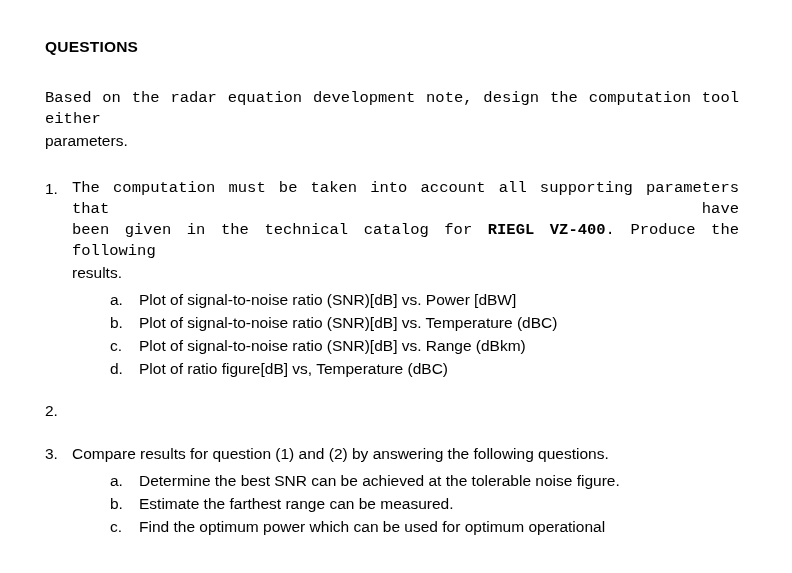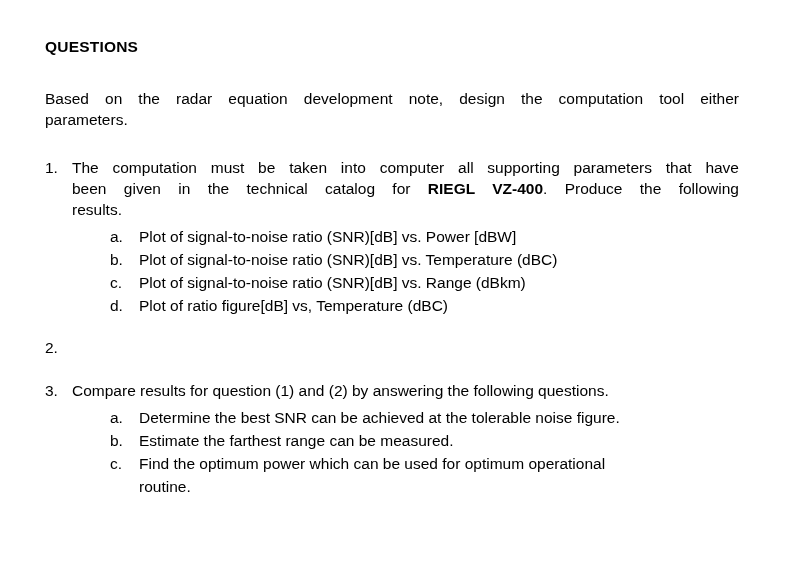--- a/index.html
+++ b/index.html
@@ -29,20 +29,21 @@
     margin: 0 0 30px 0;
     letter-spacing: 0.2px;
   }
   .para-line {
     line-height: 21px;
   }
   
   .jline {
     text-align: justify;
     text-align-last: justify;
+    font-family: Liberation Mono, monospace;
   }
   .bold { font-weight: bold; }
   .question {
     display: flex;
   }
   .q1 { margin-top: 27px; }
   .q2 { margin-top: 20px; }
   .q3 { margin-top: 22px; }
   .q-num {
     flex: none;
@@ -78,21 +79,21 @@
   <div class="heading">QUESTIONS</div>
 
   <div class="intro">
     <div class="para-line jline">Based on the radar equation development note, design the computation tool either</div>
     <div class="para-line">parameters.</div>
   </div>
 
   <div class="question q1">
     <div class="q-num">1.</div>
     <div class="q-body">
-      <div class="para-line jline">The computation must be taken into computer all supporting parameters that have</div>
+      <div class="para-line jline">The computation must be taken into account all supporting parameters that have</div>
       <div class="para-line jline"><span>been given in the technical catalog for </span><span class="bold">RIEGL VZ-400</span><span>. Produce the following</span></div>
       <div class="para-line">results.</div>
       <div class="subitems">
         <div class="subitem">
           <div class="sub-label">a.</div>
           <div class="sub-text">Plot of signal-to-noise ratio (SNR)[dB] vs. Power [dBW]</div>
         </div>
         <div class="subitem">
           <div class="sub-label">b.</div>
           <div class="sub-text">Plot of signal-to-noise ratio (SNR)[dB] vs. Temperature (dBC)</div>
@@ -125,20 +126,19 @@
           <div class="sub-text">Determine the best SNR can be achieved at the tolerable noise figure.</div>
         </div>
         <div class="subitem">
           <div class="sub-label">b.</div>
           <div class="sub-text">Estimate the farthest range can be measured.</div>
         </div>
         <div class="subitem">
           <div class="sub-label">c.</div>
           <div class="sub-text">
             <div class="sub-line">Find the optimum power which can be used for optimum operational</div>
-            <div class="sub-line">routine.</div>
           </div>
         </div>
       </div>
     </div>
   </div>
 
 </div>
 
 </body></html>

